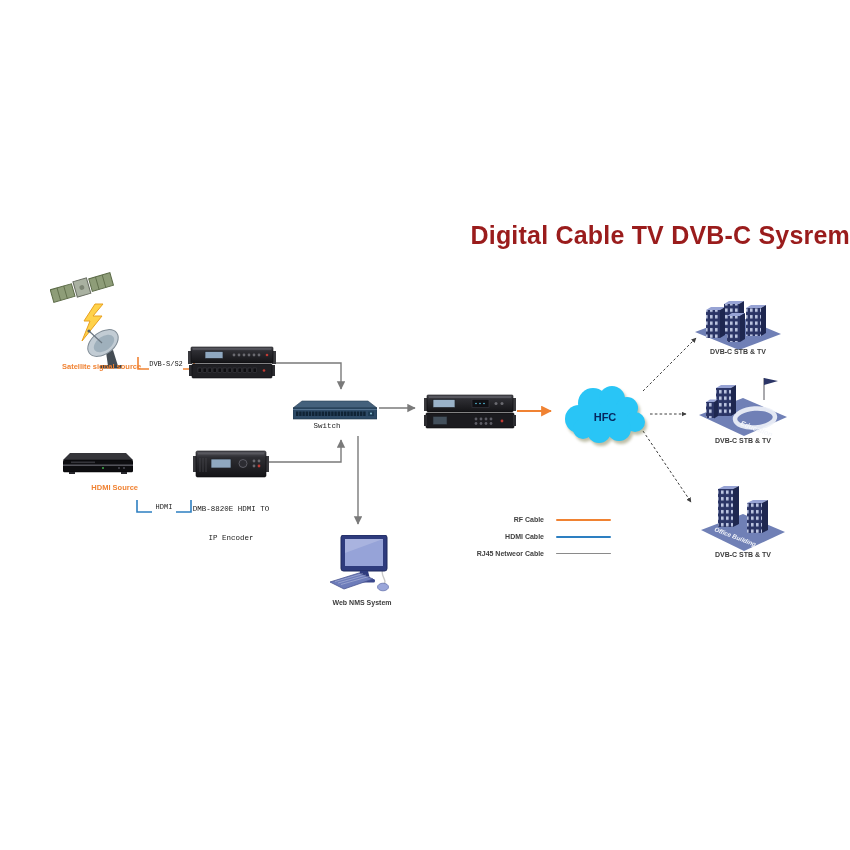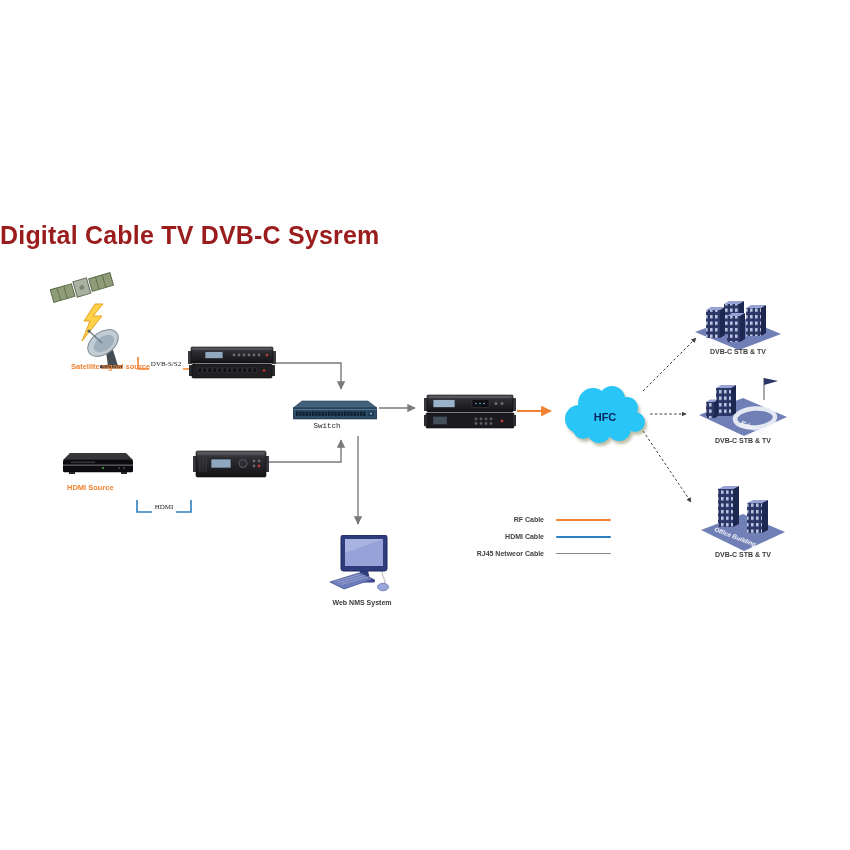--- a/index.html
+++ b/index.html
@@ -1,27 +1,27 @@
 <!DOCTYPE html>
 <html><head>
 <meta charset="utf-8">
 <style>
   html,body{margin:0;padding:0;background:#ffffff;}
   .stage{position:relative;width:850px;height:850px;background:#ffffff;overflow:hidden;
          font-family:"Liberation Sans", sans-serif;}
   .abs{position:absolute;}
-  .title{left:0;right:0;top:221px;text-align:left;font-size:25px;font-weight:700;
+  .title{left:0;right:0;top:221px;text-align:right;font-size:25px;font-weight:700;
          color:#9a1c1c;letter-spacing:0.2px;}
   .dev-label{font-family:"Liberation Mono", monospace;font-size:7.5px;line-height:9.5px;
              color:#1b1b1b;text-align:center;white-space:pre;}
   .sans-label{font-size:7px;font-weight:700;color:#3b3b3b;text-align:center;}
-  .orange-label{font-size:7.5px;font-weight:700;color:#f08232;white-space:nowrap;margin-left:9px;}
+  .orange-label{font-size:7.5px;font-weight:700;color:#f08232;white-space:nowrap;}
   .link-chip{position:absolute;}
   .link-chip .chip-text{position:absolute;left:0;right:0;top:4px;text-align:center;
-        font-family:Liberation Serif, serif;font-size:7px;color:#1b1b1b;}
+        font-family:Liberation Mono, monospace;font-size:7px;color:#1b1b1b;}
   .legend{left:418px;top:511px;}
   .legend-row{display:flex;align-items:center;height:17px;}
   .legend-label{width:126px;text-align:right;font-size:7px;font-weight:700;color:#3f3f3f;}
   .legend-line{width:55px;margin-left:12px;border-radius:1px;}
   .legend-line.rf{height:2px;background:#f08232;}
   .legend-line.hdmi{height:2px;background:#2d7fc1;}
   .legend-line.rj45{height:1.5px;background:#8a8a8a;}
   svg{display:block;}
   .overlay{position:absolute;left:0;top:0;pointer-events:none;}
   .cloud-svg{filter:drop-shadow(2px 3px 1.5px rgba(110,110,60,.45));}
@@ -140,21 +140,21 @@
     <polygon points="7,3 63,3 70,10 0,10" fill="#35353a"></polygon>
     <rect x="0" y="10" width="70" height="12" rx="1.5" fill="#0d0d10" stroke="#000" stroke-width="0.5"></rect>
     <rect x="0" y="14.5" width="70" height="1.4" fill="#5a5a62"></rect>
     <rect x="8" y="11.5" width="24" height="1.6" fill="#34343a"></rect>
     <circle cx="40" cy="18" r="1" fill="#3fae4a"></circle>
     <circle cx="56" cy="18" r="1.1" fill="#44444c"></circle>
       <circle cx="61" cy="18" r="1.1" fill="#44444c"></circle>
     <rect x="6" y="22" width="6" height="2" fill="#26262b"></rect>
       <rect x="58" y="22" width="6" height="2" fill="#26262b"></rect>
   </svg>
-  <div class="abs orange-label" style="left:58px;top:483px;width:80px;text-align:left;">HDMI Source</div>
+  <div class="abs orange-label" style="left:58px;top:483px;width:80px;text-align:right;">HDMI Source</div>
 
   <div class="link-chip" style="left:136px;top:458px;width:56px;height:15px;margin-top:41px;">
     <svg width="56" height="15">
       <polyline points="1,1 1,13 16,13" fill="none" stroke="#2d7fc1" stroke-width="1.6"></polyline>
       <polyline points="40,13 55,13 55,1" fill="none" stroke="#2d7fc1" stroke-width="1.6"></polyline>
     </svg>
     <span class="chip-text">HDMI</span>
   </div>
 
   <svg class="abs" style="left:193px;top:448px;" width="76" height="34">
@@ -167,20 +167,24 @@
         <line x1="10" y1="10" x2="10" y2="24"></line>
         <line x1="13" y1="10" x2="13" y2="24"></line>
     </g>
     <rect x="18" y="11" width="20" height="9" fill="#8fa8c0" stroke="#20242a" stroke-width="0.7"></rect>
     <circle cx="50" cy="15.5" r="4" fill="#2c2c32" stroke="#5c5c64" stroke-width="1"></circle>
     <circle cx="61" cy="13" r="1.4" fill="#6a6a70"></circle>
       <circle cx="66" cy="13" r="1.4" fill="#6a6a70"></circle>
     <circle cx="61" cy="18" r="1.4" fill="#6a6a70"></circle>
       <circle cx="66" cy="18" r="1.4" fill="#c03a34"></circle>
   </svg>
+  <div class="abs dev-label" style="left:175px;top:486px;width:112px;">
+    <div>DMB-8820E HDMI TO</div>
+    <div>IP Encoder</div>
+  </div>
 
   <svg class="abs" style="left:293px;top:396px;" width="84" height="26">
     <polygon points="9,5 75,5 84,12 0,12" fill="#44617c" stroke="#2a4056" stroke-width="0.6"></polygon>
     <rect x="0" y="12" width="84" height="11" fill="#2d4a66" stroke="#1c3348" stroke-width="0.6"></rect>
     <rect x="0" y="13" width="84" height="1" fill="#6f8ea8" opacity="0.6"></rect>
     <g fill="#0f2335">
       <rect x="3" y="15.5" width="2.4" height="4.5"></rect>
         <rect x="6.2" y="15.5" width="2.4" height="4.5"></rect>
       <rect x="9.4" y="15.5" width="2.4" height="4.5"></rect>
         <rect x="12.6" y="15.5" width="2.4" height="4.5"></rect>

